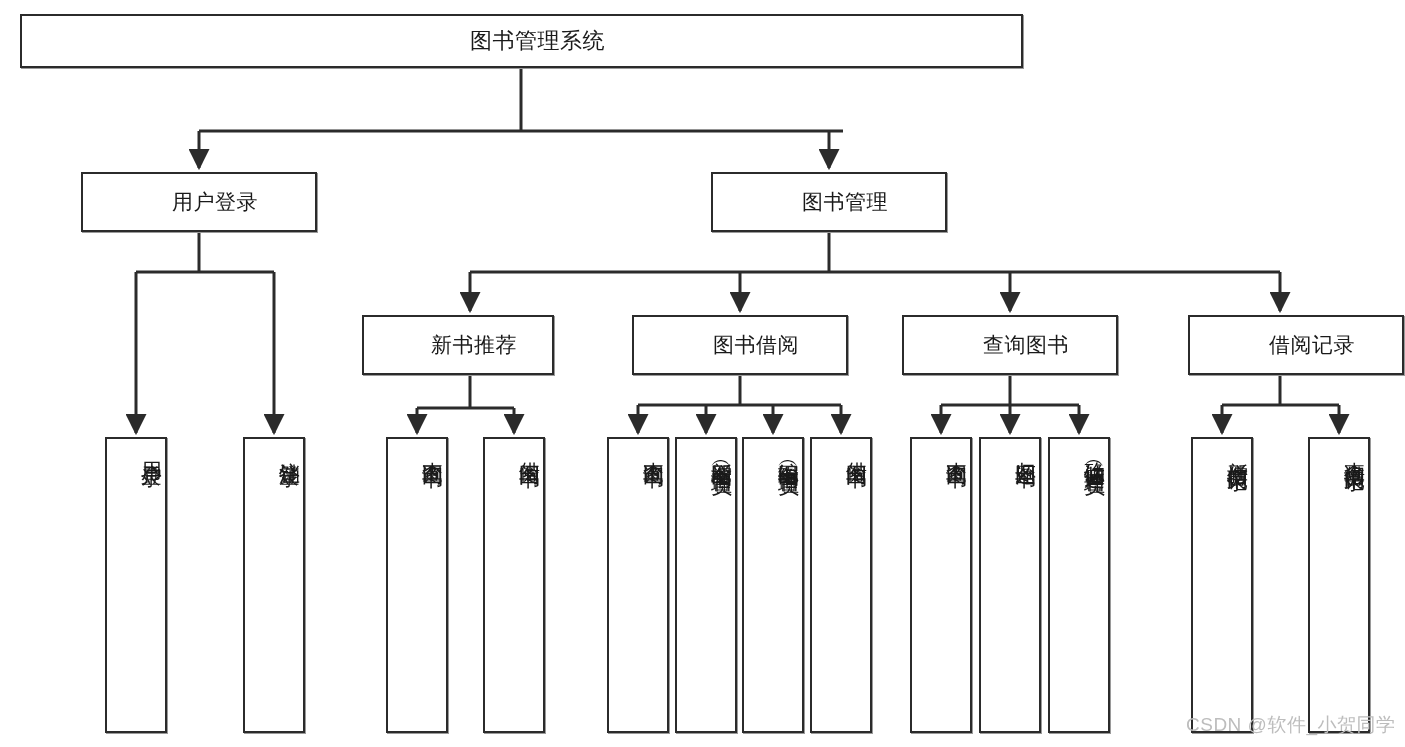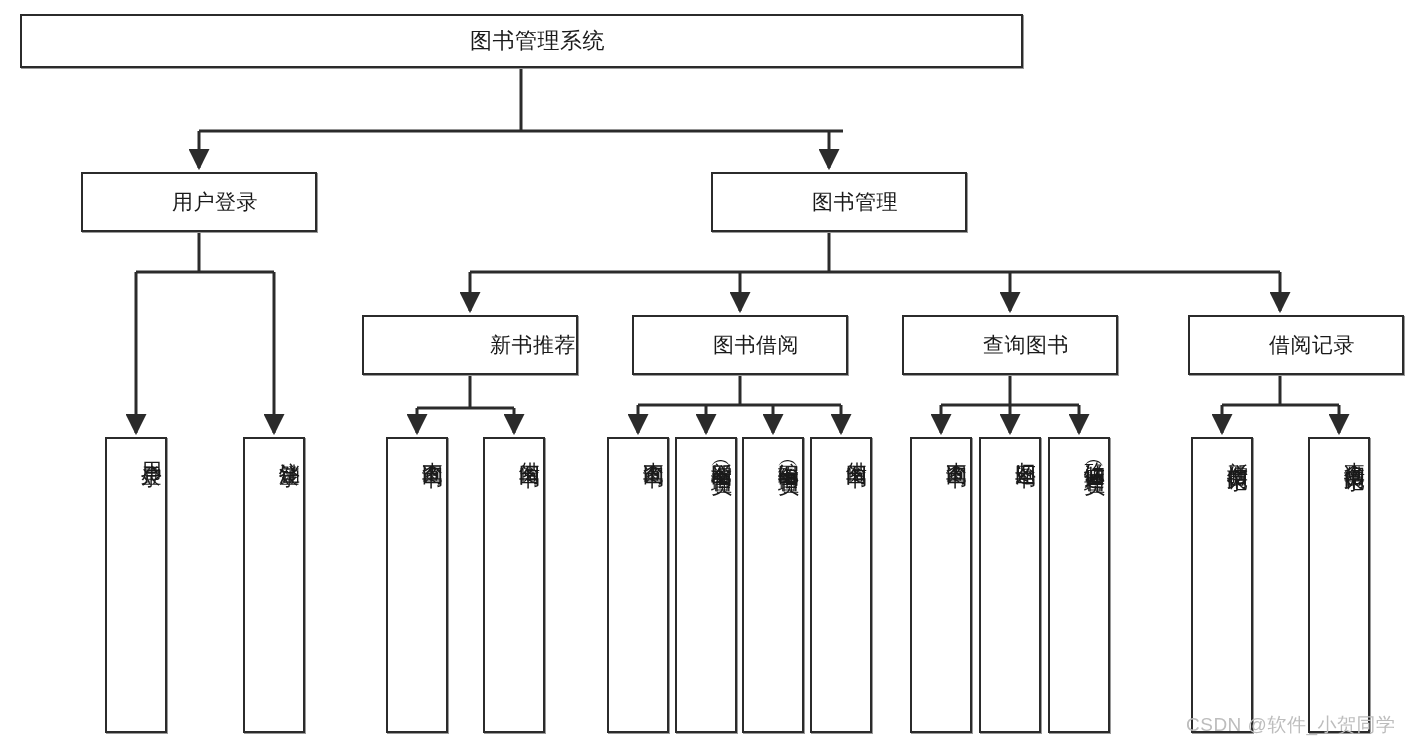--- a/index.html
+++ b/index.html
@@ -134,25 +134,25 @@
     </g>
   </svg>
 
   <div class="node horiz root" style="left:20px; top:14px; width:1003px; height:54px;">
     <span class="label">图书管理系统</span>
   </div>
 
   <div class="node horiz" style="left:81px; top:172px; width:236px; height:60px;">
     <span class="label">用户登录</span>
   </div>
-  <div class="node horiz" style="left:711px; top:172px; width:256px; height:60px;">
+  <div class="node horiz" style="left:711px; top:172px; width:236px; height:60px;">
     <span class="label">图书管理</span>
   </div>
 
-  <div class="node horiz" style="left:362px; top:315px; width:216px; height:60px;justify-content:flex-end;">
+  <div class="node horiz" style="left:362px; top:315px; width:192px; height:60px;">
     <span class="label">新书推荐</span>
   </div>
   <div class="node horiz" style="left:632px; top:315px; width:216px; height:60px;">
     <span class="label">图书借阅</span>
   </div>
   <div class="node horiz" style="left:902px; top:315px; width:216px; height:60px;">
     <span class="label">查询图书</span>
   </div>
   <div class="node horiz" style="left:1172px; top:315px; width:216px; height:60px;margin-left:16px;">
     <span class="label">借阅记录</span>

